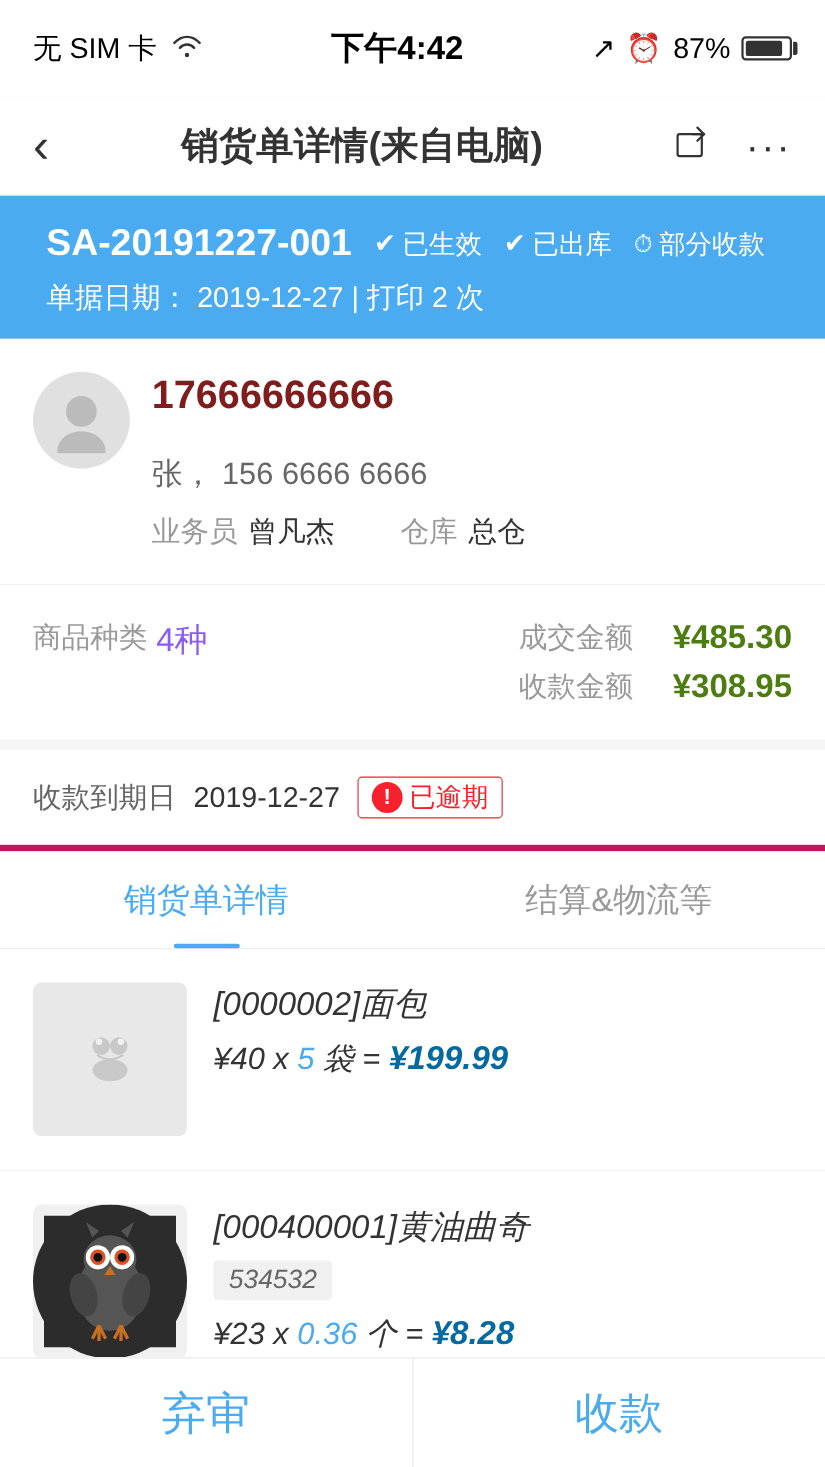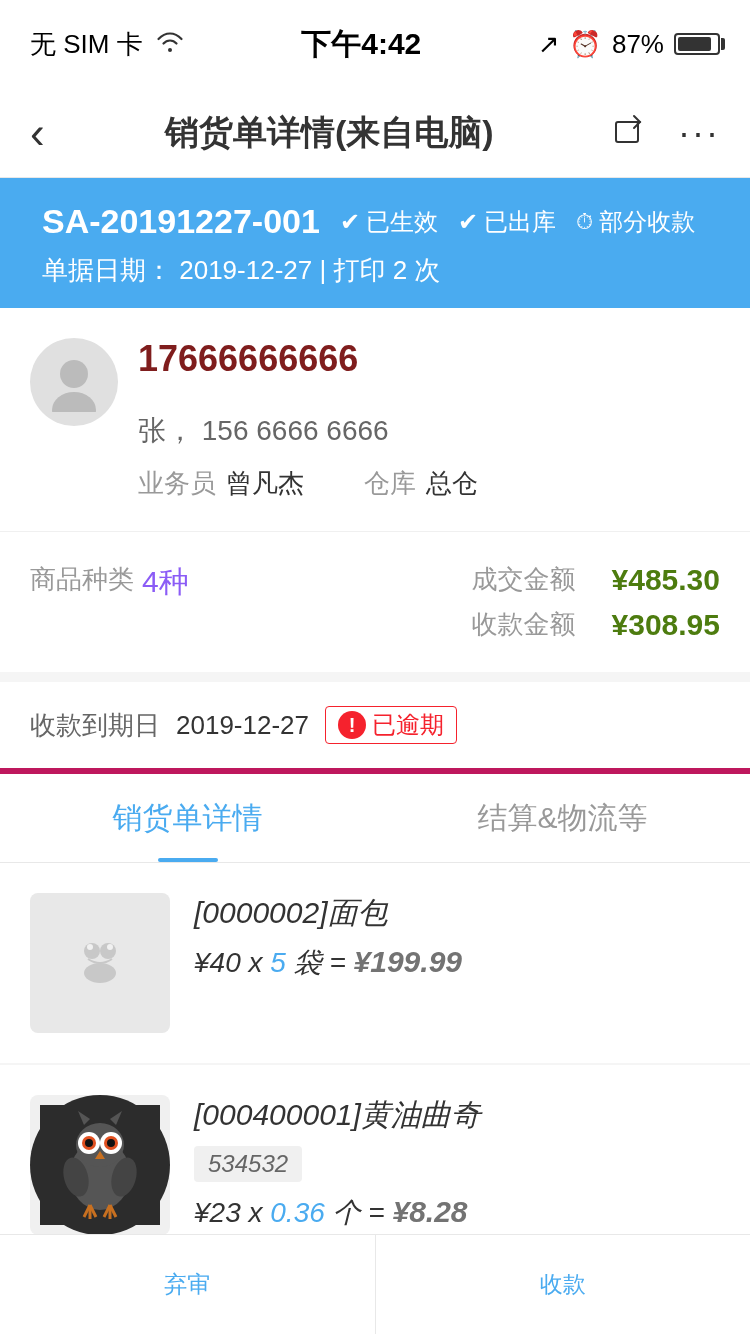--- a/index.html
+++ b/index.html
@@ -338,39 +338,39 @@
       padding: 4px 14px;
       font-size: 24px;
       color: #666;
       margin-bottom: 12px;
     }
     .product-price-row {
       font-size: 28px;
       color: #333;
     }
     .price-blue { color: #4AABF0; }
-    .price-total { color: #737373; font-weight: 600; font-size: 30px; }
+    .price-total { color: #0369a1; font-weight: 600; font-size: 30px; }
 
     
     .bottom-bar {
       position: fixed;
       bottom: 0;
       left: 0;
       width: 750px;
       height: 100px;
       background: #fff;
       border-top: 1px solid #e8e8e8;
       display: flex;
     }
     .bottom-btn {
       flex: 1;
       display: flex;
       align-items: center;
       justify-content: center;
-      font-size: 23px;
+      font-size: 40px;
       cursor: pointer;
     }
     .bottom-btn-left {
       color: #4AABF0;
       border-right: 1px solid #e8e8e8;
     }
     .bottom-btn-right {
       color: #4AABF0;
     }
 

